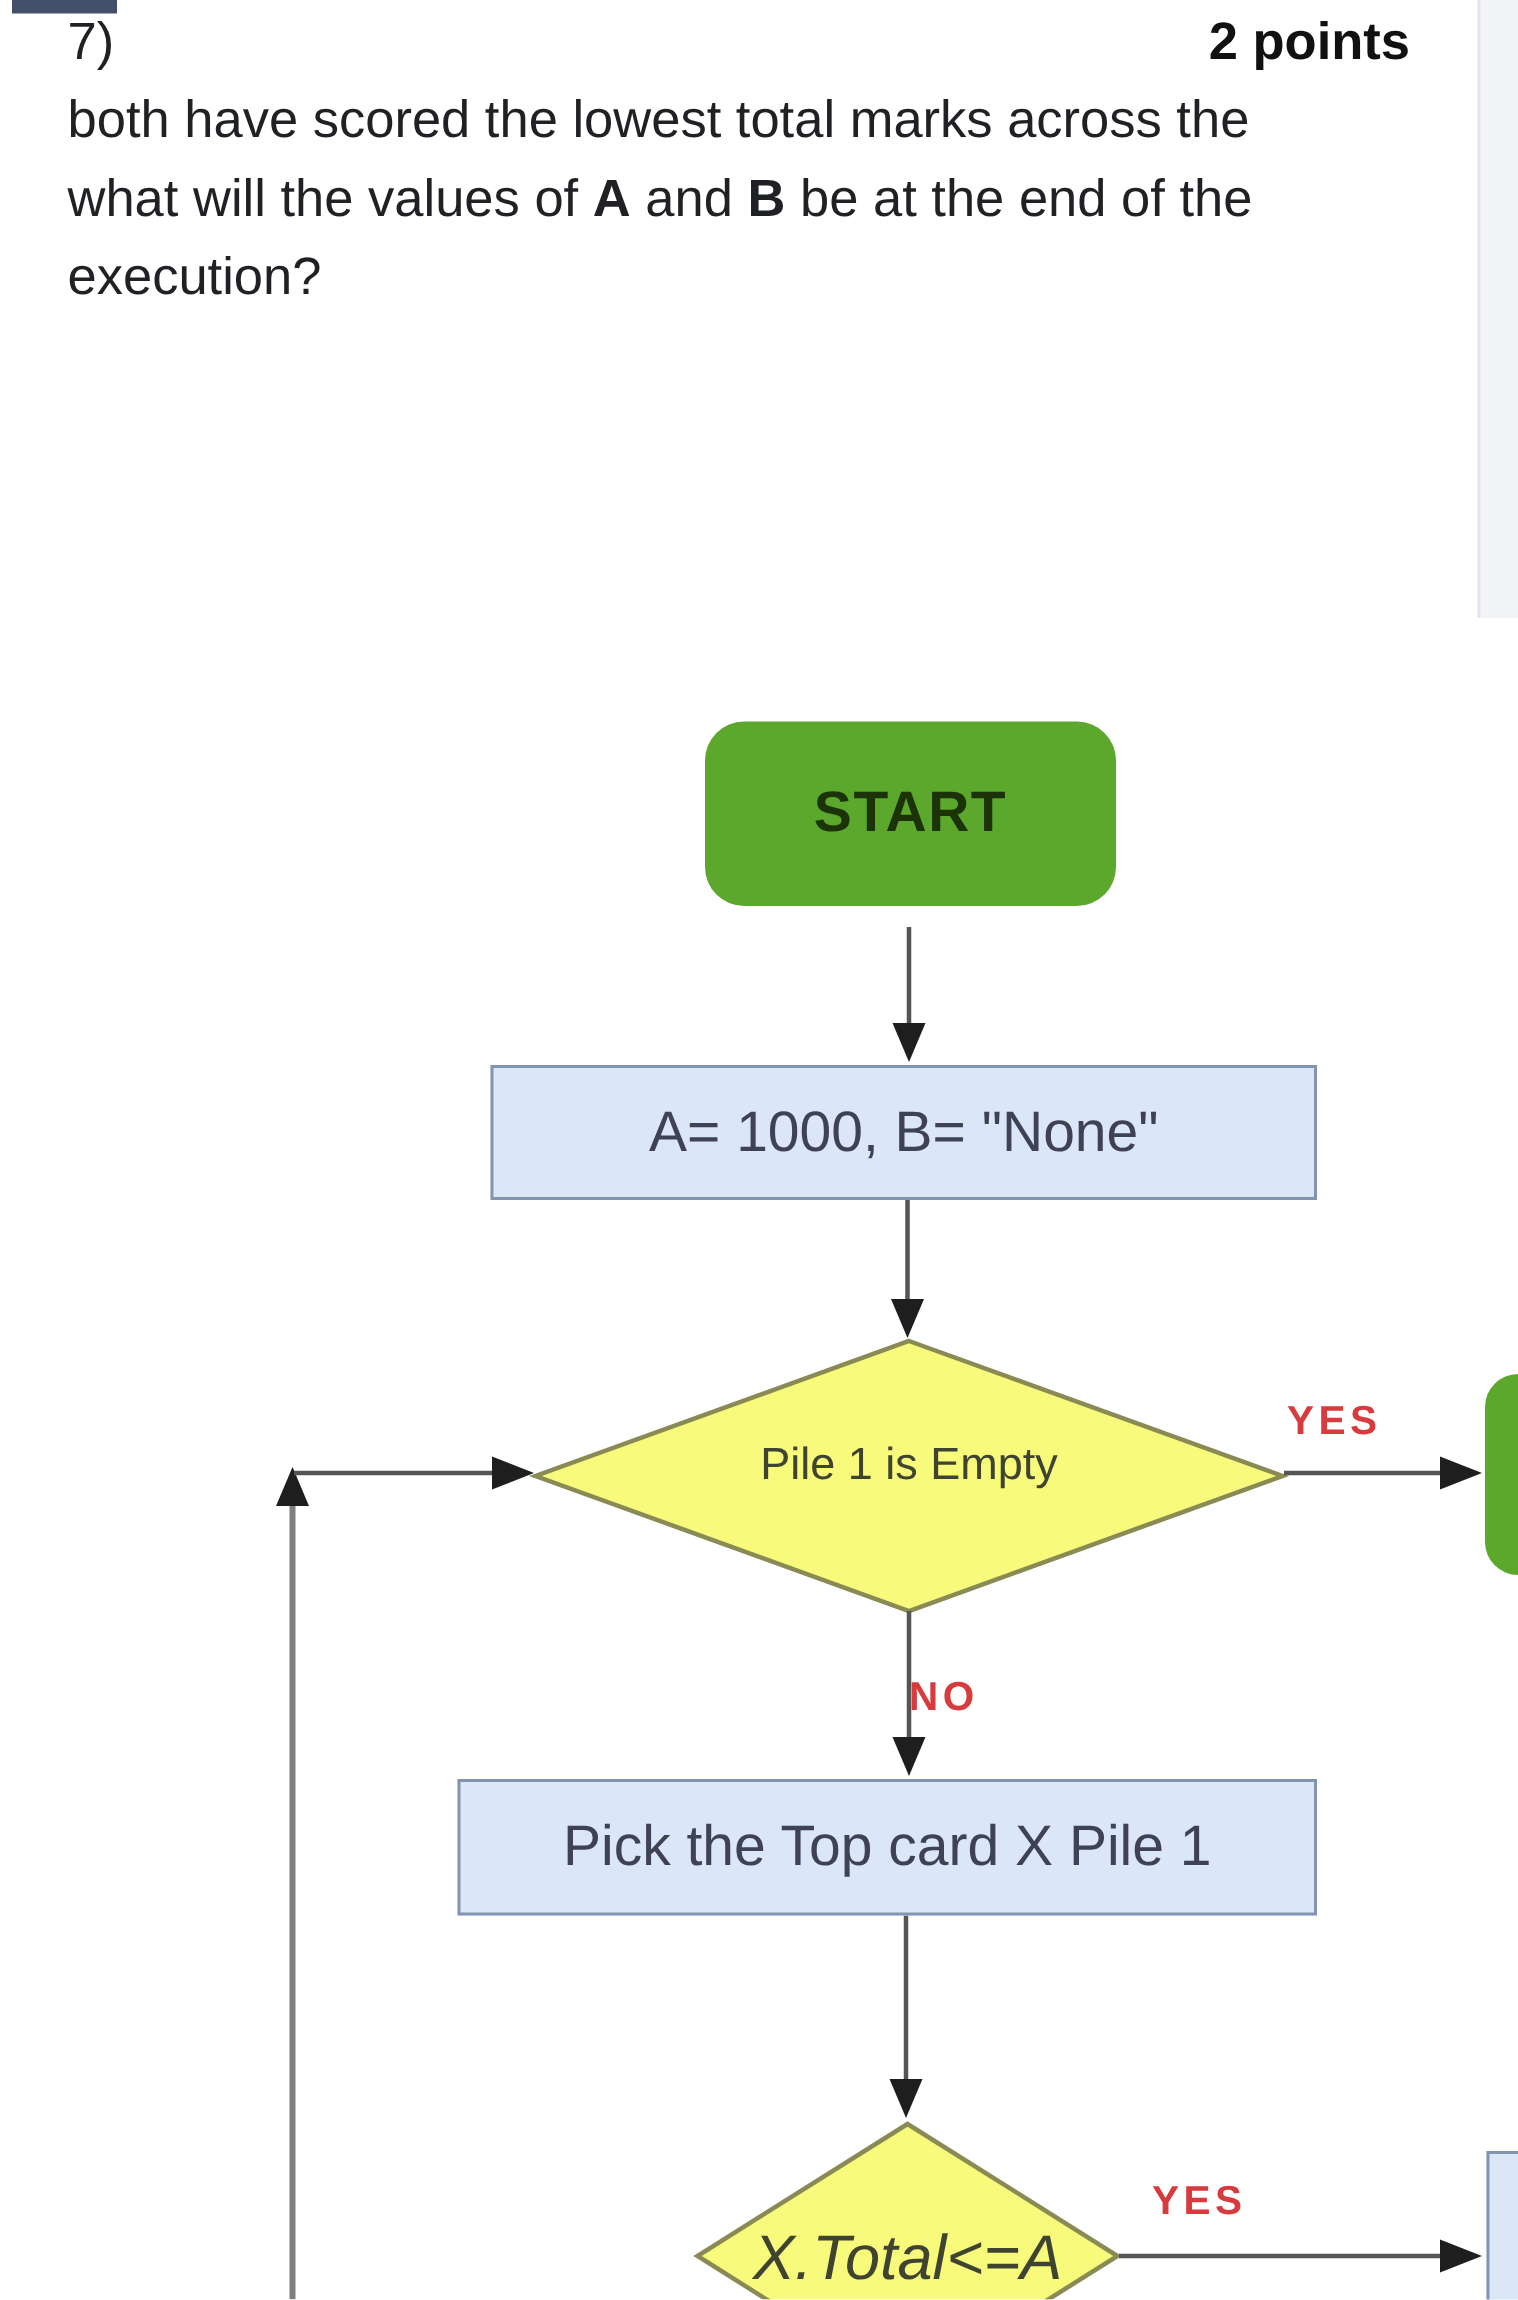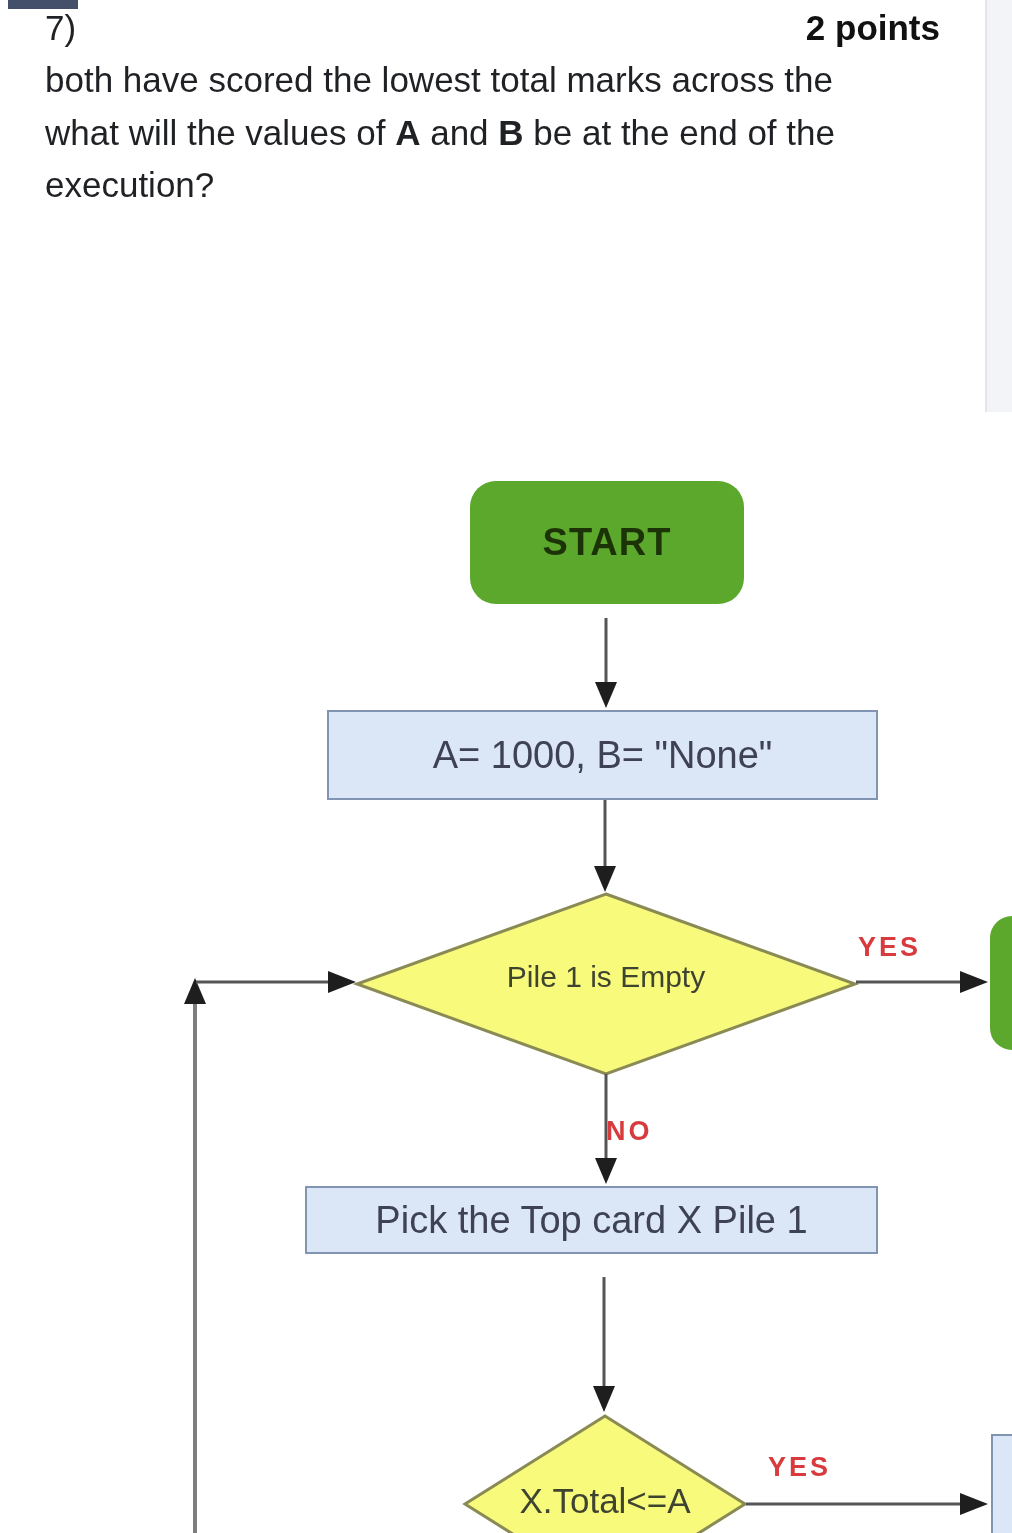--- a/index.html
+++ b/index.html
@@ -26,28 +26,28 @@
   .q-gap{width:47px;flex:0 0 auto;}
   .q-points{margin-left:auto;font-weight:bold;color:#111;}
   .q-line .b{font-weight:bold;}
   
   .node{position:absolute;box-sizing:border-box;display:flex;align-items:center;justify-content:center;}
   .start-node{left:470px;top:481px;width:274px;height:123px;background:var(--green);
     border-radius:26px;color:var(--green-text);font-weight:bold;font-size:38px;letter-spacing:1px;}
   .proc{background:var(--blue-fill);border:2px solid var(--blue-border);
     color:var(--node-text);font-size:38px;}
   .proc-init{left:327px;top:710px;width:551px;height:90px;}
-  .proc-pick{left:305px;top:1186px;width:573px;height:68px;}
+  .proc-pick{left:305px;top:1186px;width:573px;height:91px;}
   .green-cap{left:990px;top:916px;width:42px;height:134px;background:var(--green);
     border-radius:22px 0 0 22px;}
   .blue-cap{left:991px;top:1434px;width:41px;height:110px;background:var(--blue-fill);
     border:2px solid var(--blue-border);}
   .d-label{position:absolute;text-align:center;color:var(--diamond-text);}
   .d1-label{left:357px;top:960px;width:498px;font-size:30px;}
-  .d2-label{left:465px;top:1481px;width:280px;font-size:35px;}
+  .d2-label{left:465px;top:1481px;width:280px;font-size:42px;font-style:italic;}
   .branch{position:absolute;color:var(--red);font-weight:bold;font-size:27px;
     letter-spacing:3px;text-align:left;}
   .yes1{left:858px;top:932px;width:84px;}
   .no1{left:606px;top:1116px;width:90px;}
   .yes2{left:768px;top:1452px;width:76px;}
   svg.flow{position:absolute;left:0;top:0;pointer-events:none;}
 </style>
 </head>
 <body>
 

